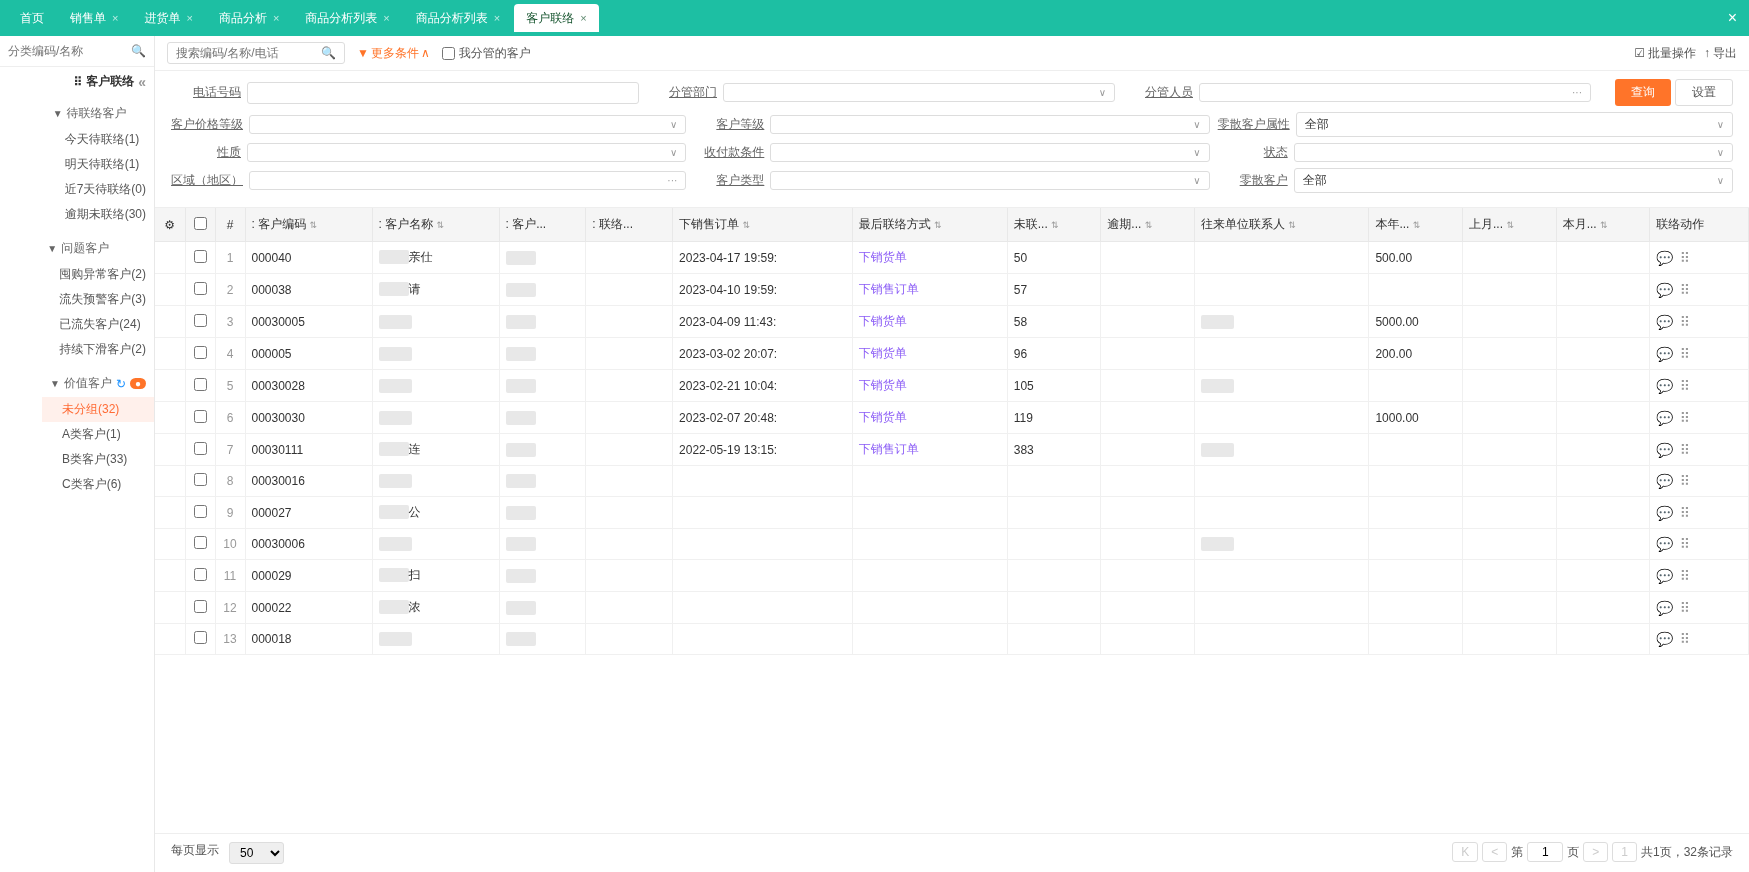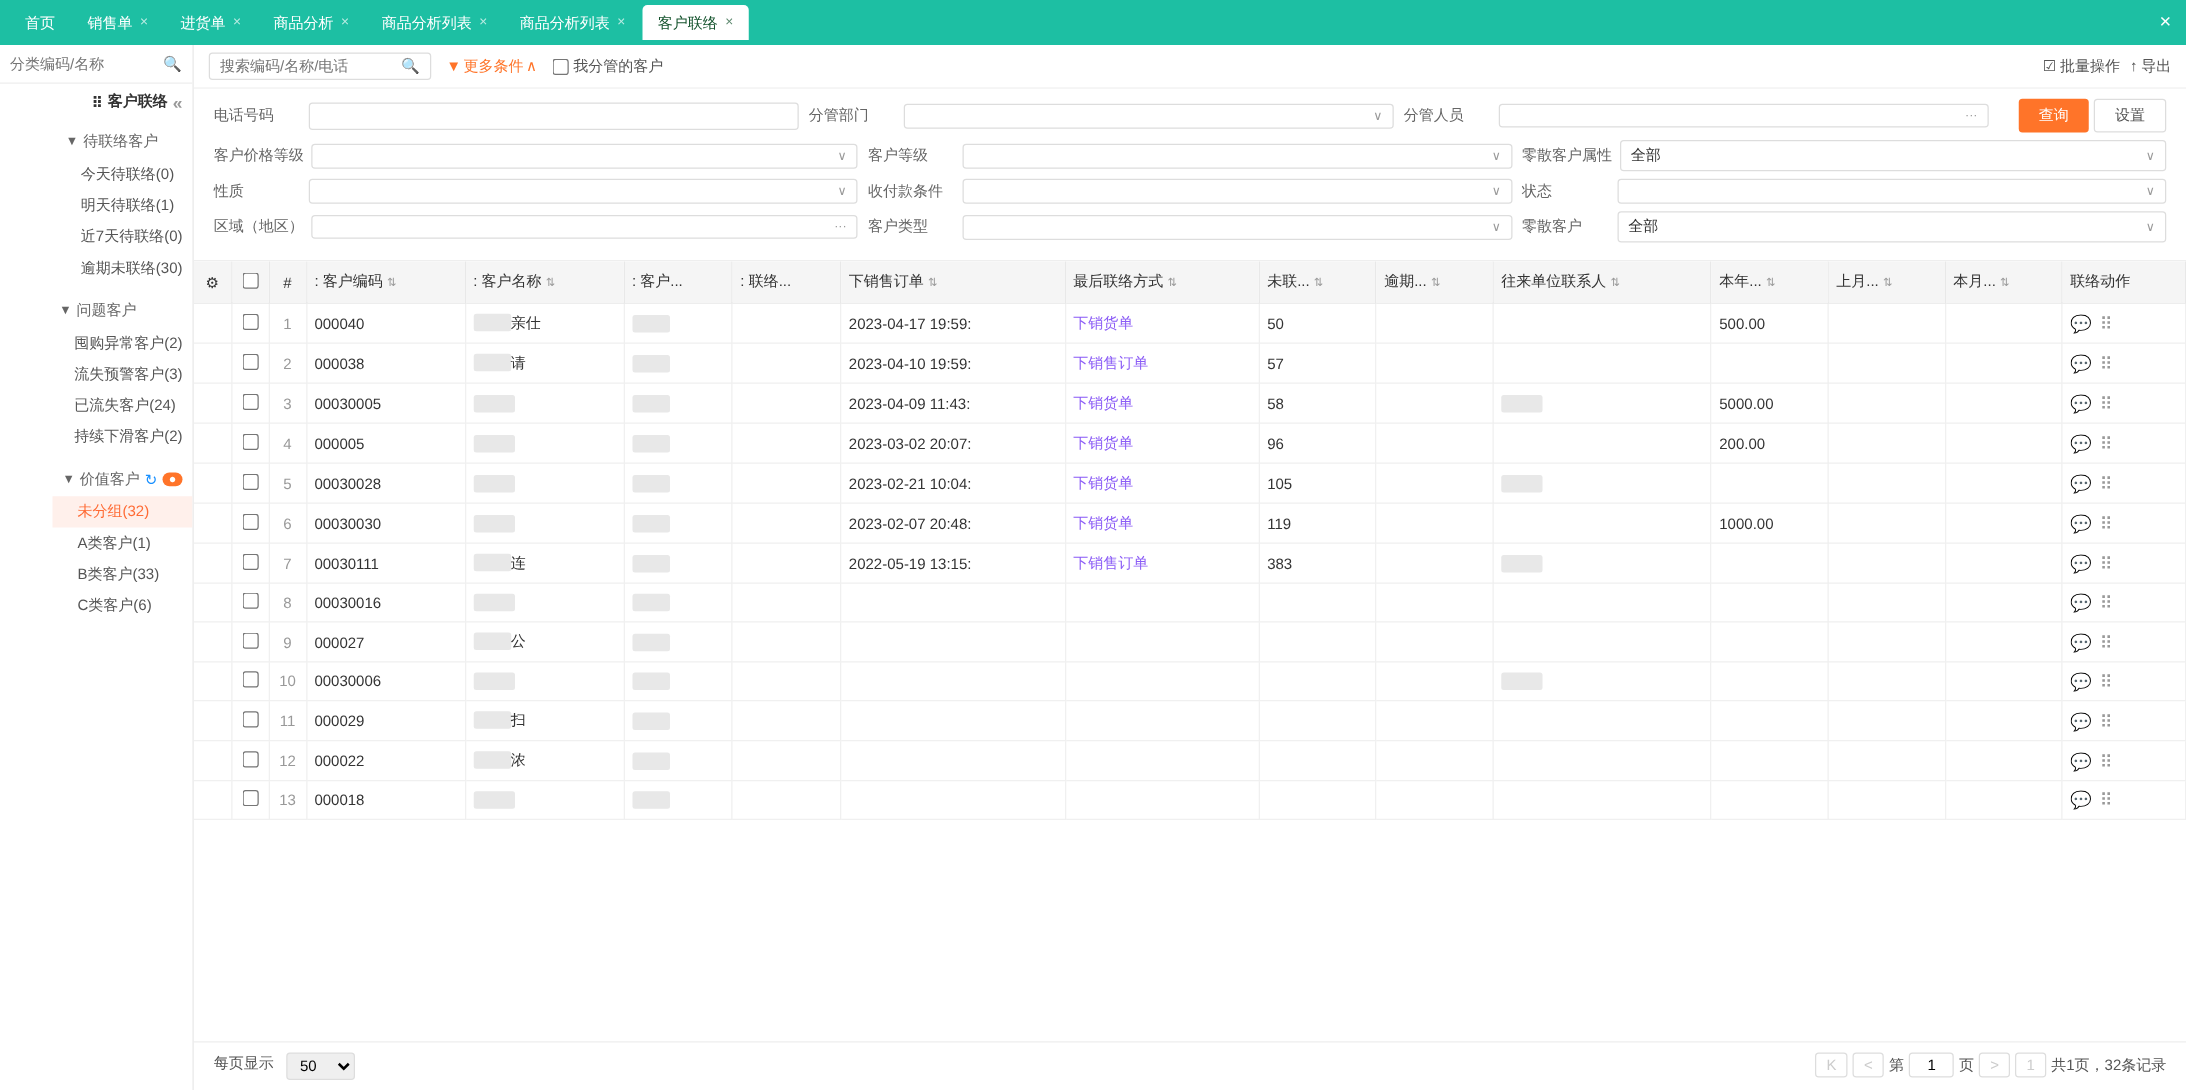--- a/index.html
+++ b/index.html
@@ -188,21 +188,22 @@
       display: flex;
       align-items: center;
       flex: 1;
       gap: 6px;
     }
     .filter-label {
       color: #666;
       font-size: 12px;
       white-space: nowrap;
       min-width: 70px;
-      text-align: left;
+      text-align: right;
+      text-decoration: underline;
     }
     .filter-input {
       border: 1px solid #ddd;
       border-radius: 3px;
       padding: 3px 8px;
       font-size: 12px;
       flex: 1;
       outline: none;
       color: #333;
       background: white;
@@ -386,21 +387,21 @@
       <span>客户联络</span>
       <span class="collapse-icon">«</span>
     </div>
 
     <div class="sidebar-section">
       <div class="sidebar-group-header">
         <span class="triangle">▼</span>
         <span>待联络客户</span>
       </div>
       <div class="sidebar-item">
-        <span>今天待联络(0)</span>
+        <span>今天待联络(1)</span>
       </div>
       <div class="sidebar-item">
         <span>明天待联络(1)</span>
       </div>
       <div class="sidebar-item">
         <span>近7天待联络(0)</span>
       </div>
       <div class="sidebar-item">
         <span>逾期未联络(30)</span>
       </div>

